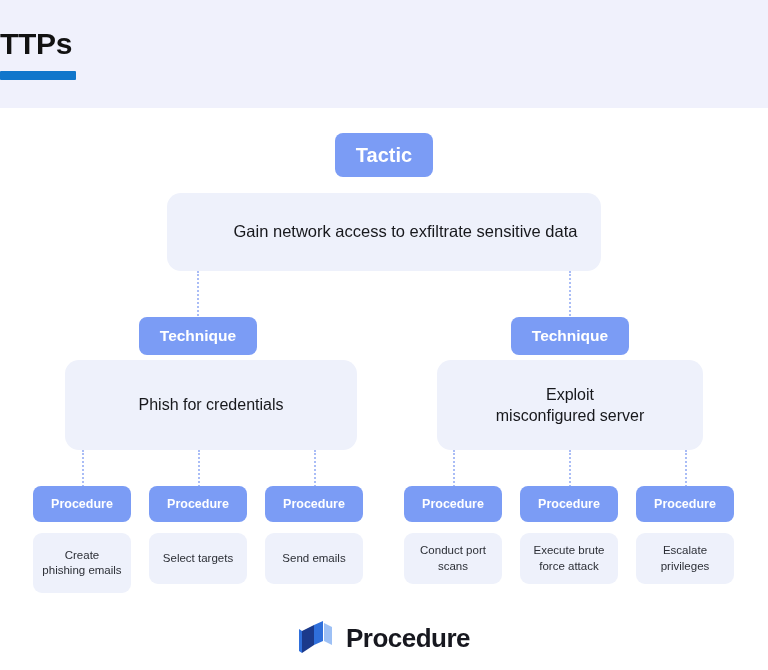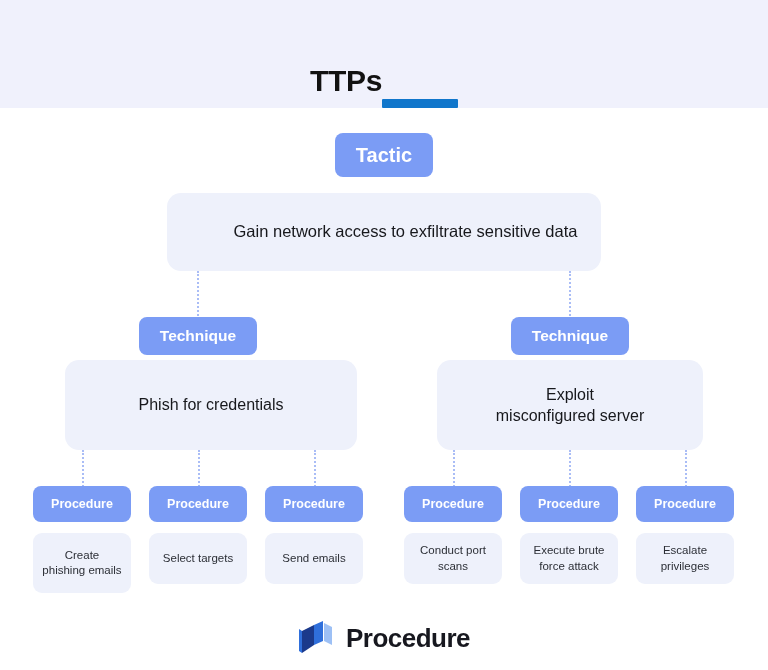--- a/index.html
+++ b/index.html
@@ -16,22 +16,22 @@
   }
 
   
   .header {
     position: absolute;
     left: 0; top: 0;
     width: 768px;
     height: 108px;
     background: #f0f1fc;
     display: flex;
-    flex-direction: row;
-    align-items: flex-end;
+    flex-direction: column;
+    align-items: flex-start;
     justify-content: center;
   }
   .header-title {
     font-size: 30px;
     font-weight: bold;
     color: #121212;
     letter-spacing: -0.3px;
     line-height: 1;
     margin: 0 0 12px 0;
   }

